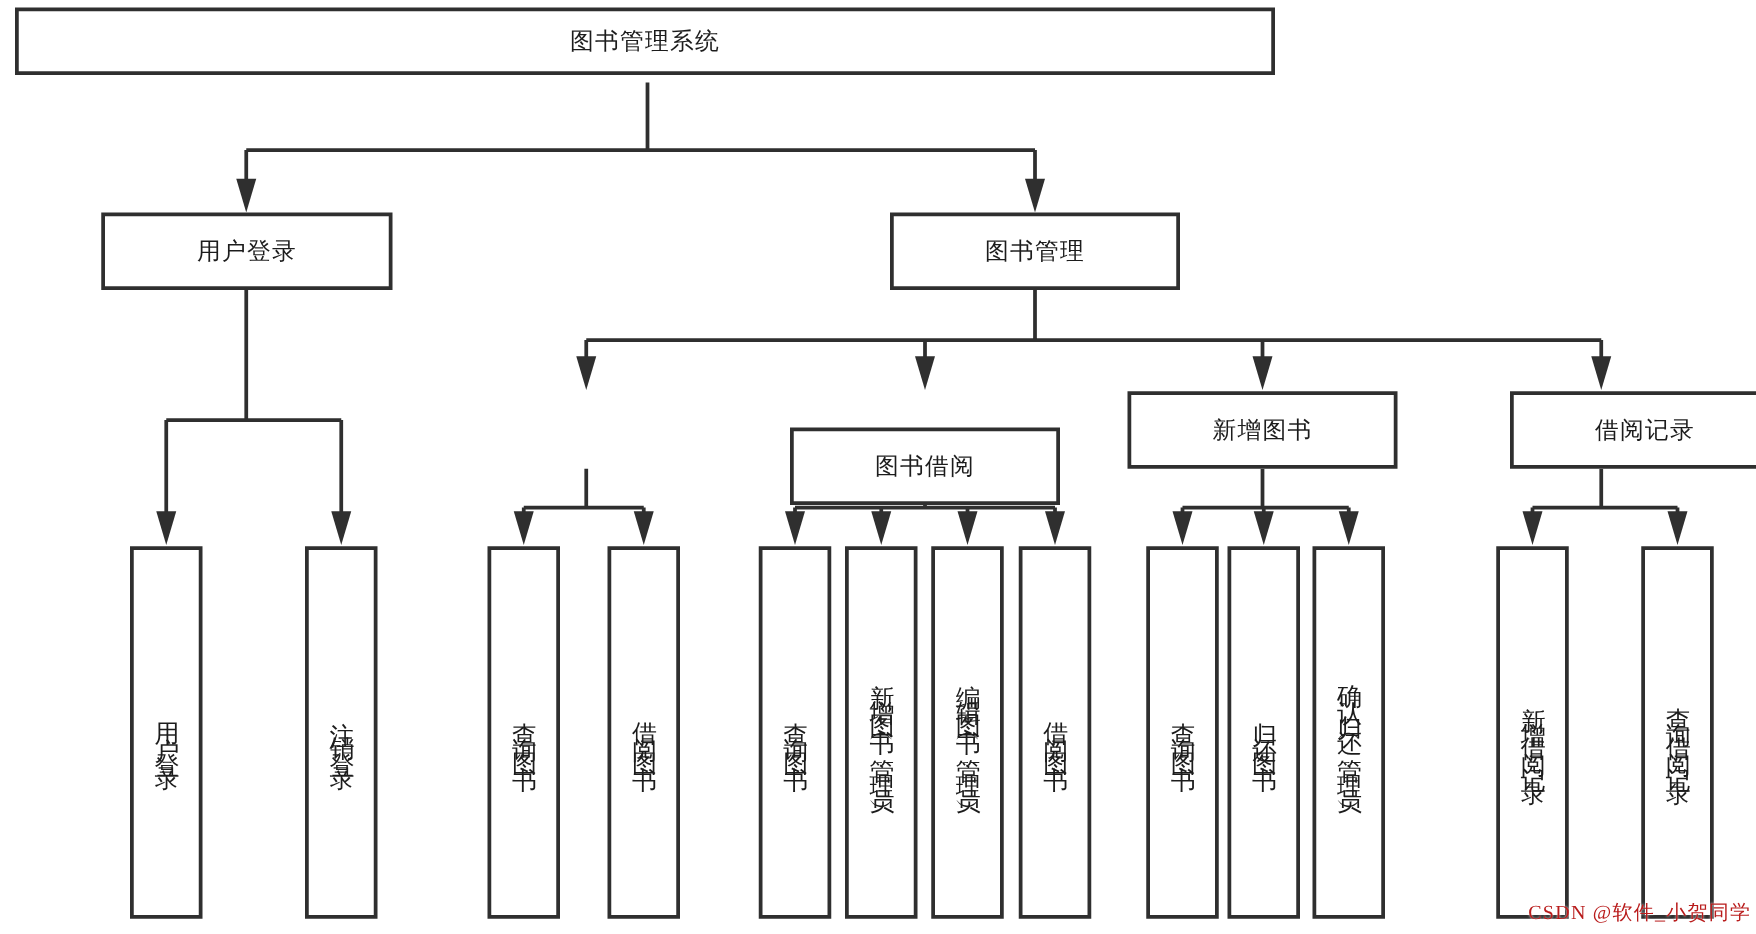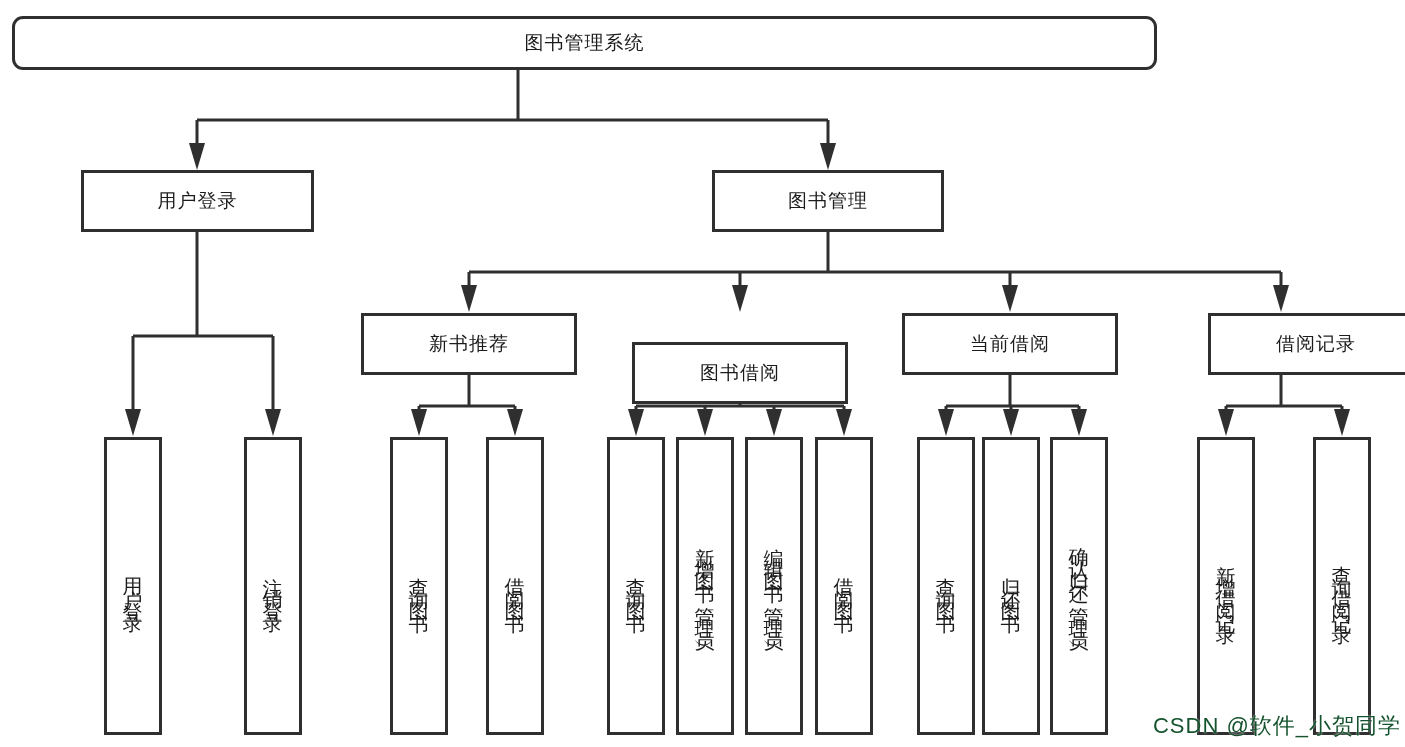--- a/index.html
+++ b/index.html
@@ -26,25 +26,24 @@
     position: absolute;
     box-sizing: border-box;
     border: 3px solid #2f2f2f;
     background: #ffffff;
     display: flex;
     align-items: center;
     justify-content: center;
     color: #1c1c1c;
   }
   .box-root {
-    left: 12px; top: 16px;
-    width: 1145px; height: 54px;
+    left: 12px; top: 6px;
+    width: 1008px; height: 54px;
     font-size: 19px;
     letter-spacing: 1px;
-    border-radius: 11px;
   }
   .box-h {
     height: 62px;
     font-size: 19px;
     letter-spacing: 1px;
   }
   .lvl2 { top: 170px; }
   .lvl3 { top: 313px; width: 216px; }
   .box-v {
     top: 437px;
@@ -56,24 +55,25 @@
     text-orientation: mixed;
     font-size: 20px;
     line-height: 1;
     letter-spacing: 12px;
     white-space: nowrap;
   }
   .watermark {
     position: absolute;
     right: 4px;
     bottom: 6px;
-    font-size: 22px;
-    color: #14532d;
+    font-size: 16px;
+    color: #b91c1c;
     letter-spacing: 1px;
     text-shadow: 0 0 2px #ffffff;
+    font-family: Liberation Serif, serif;
   }
 </style>
 </head>
 <body>
 
 <div class="canvas">
 
   <svg class="connectors" viewBox="0 0 1405 747" aria-hidden="true">
     <g stroke="#2f2f2f" stroke-width="3" fill="none">
 
@@ -118,28 +118,25 @@
     <span>图书管理系统</span>
   </div>
 
   <div class="box box-h lvl2" style="left:81px; width:233px;">
     <span>用户登录</span>
   </div>
   <div class="box box-h lvl2" style="left:712px; width:232px;align-items:center;">
     <span>图书管理</span>
   </div>
 
-  <div class="box box-h lvl3" style="left:361px;">
-    <span>新书推荐</span>
-  </div>
   <div class="box box-h lvl3" style="left:632px;margin-top:29px;">
     <span>图书借阅</span>
   </div>
   <div class="box box-h lvl3" style="left:902px;">
-    <span>当前借阅</span>
+    <span>新增图书</span>
   </div>
   <div class="box box-h lvl3" style="left:1208px;text-align:right;">
     <span>借阅记录</span>
   </div>
 
   <div class="box box-v" style="left:104px;">
     <span class="vtext">用户登录</span>
   </div>
   <div class="box box-v" style="left:244px;">
     <span class="vtext">注销登录</span>

